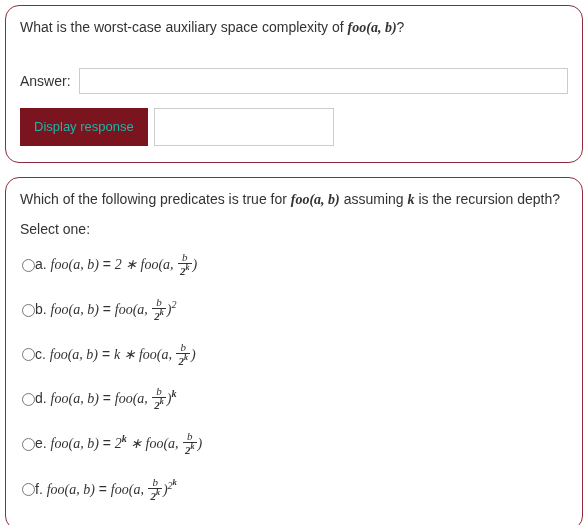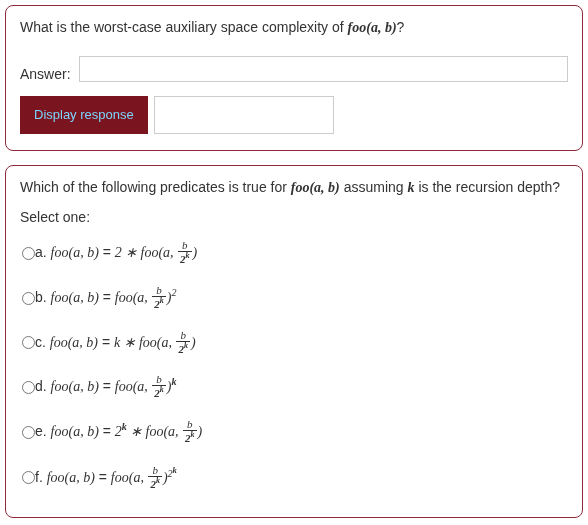--- a/index.html
+++ b/index.html
@@ -7,41 +7,41 @@
     margin: 0;
     padding: 5px;
     font-family: "Helvetica Neue", Arial, sans-serif;
     font-size: 14px;
     color: #333;
     background: #fff;
     width: 588px;
   }
   .card {
     border: 1px solid #8f2c3b;
-    border-radius: 8px;
+    border-radius: 14px;
     padding: 12px 14px 16px 14px;
     margin-bottom: 14px;
     background: #fff;
   }
   .q-text { line-height: 1.4; }
   .math-i { font-style: italic; font-family: Georgia, "Times New Roman", serif; }
   .math-b { font-weight: bold; font-style: italic; font-family: Georgia, "Times New Roman", serif; }
-  .answer-row { display: flex; align-items: flex-end; margin-top: 18px; gap: 8px; }
+  .answer-row { display: flex; align-items: center; margin-top: 30px; gap: 8px; }
   .answer-label { white-space: nowrap; }
   .answer-input {
     flex: 1;
     height: 26px;
     border: 1px solid #ccc;
     padding: 2px 6px;
     font-size: 14px;
   }
   .btn-row { display: flex; align-items: stretch; margin-top: 14px; gap: 0; }
   .display-btn {
     background: #7a1520;
-    color: #7dd3fc;
+    color: #14b8a6;
     border: none;
     padding: 10px 14px;
     font-size: 13px;
     cursor: pointer;
   }
   .response-space {
     border: 1px solid #ccc;
     width: 180px;
     height: 38px;
     margin-left: 6px;

